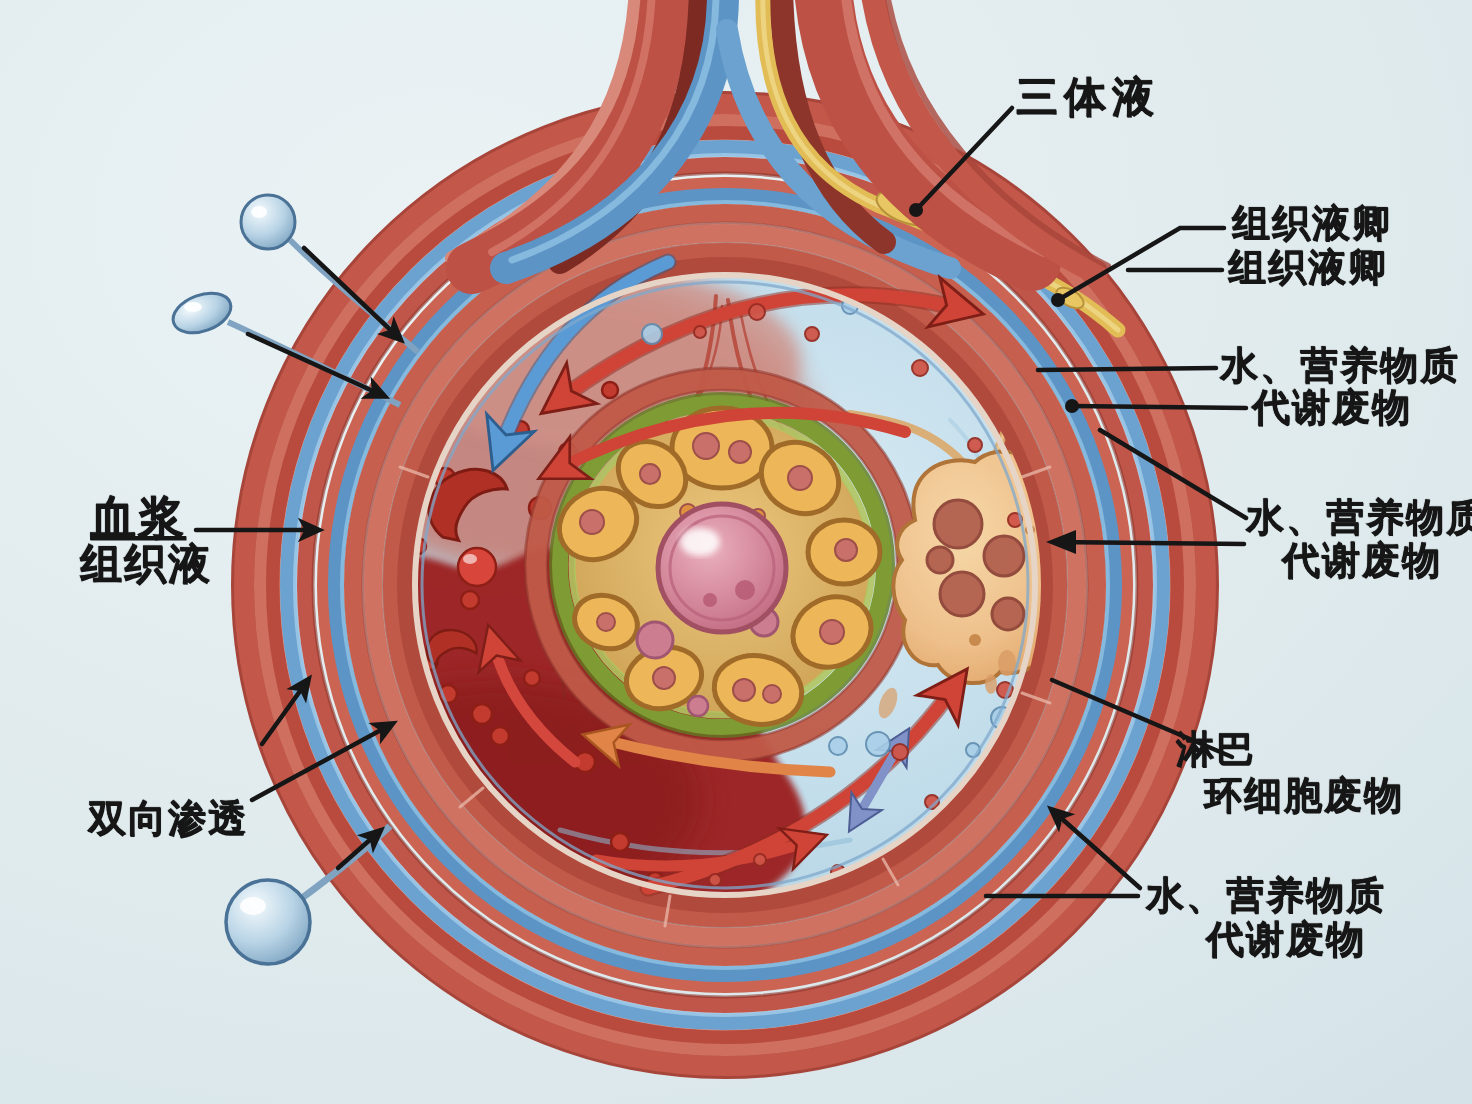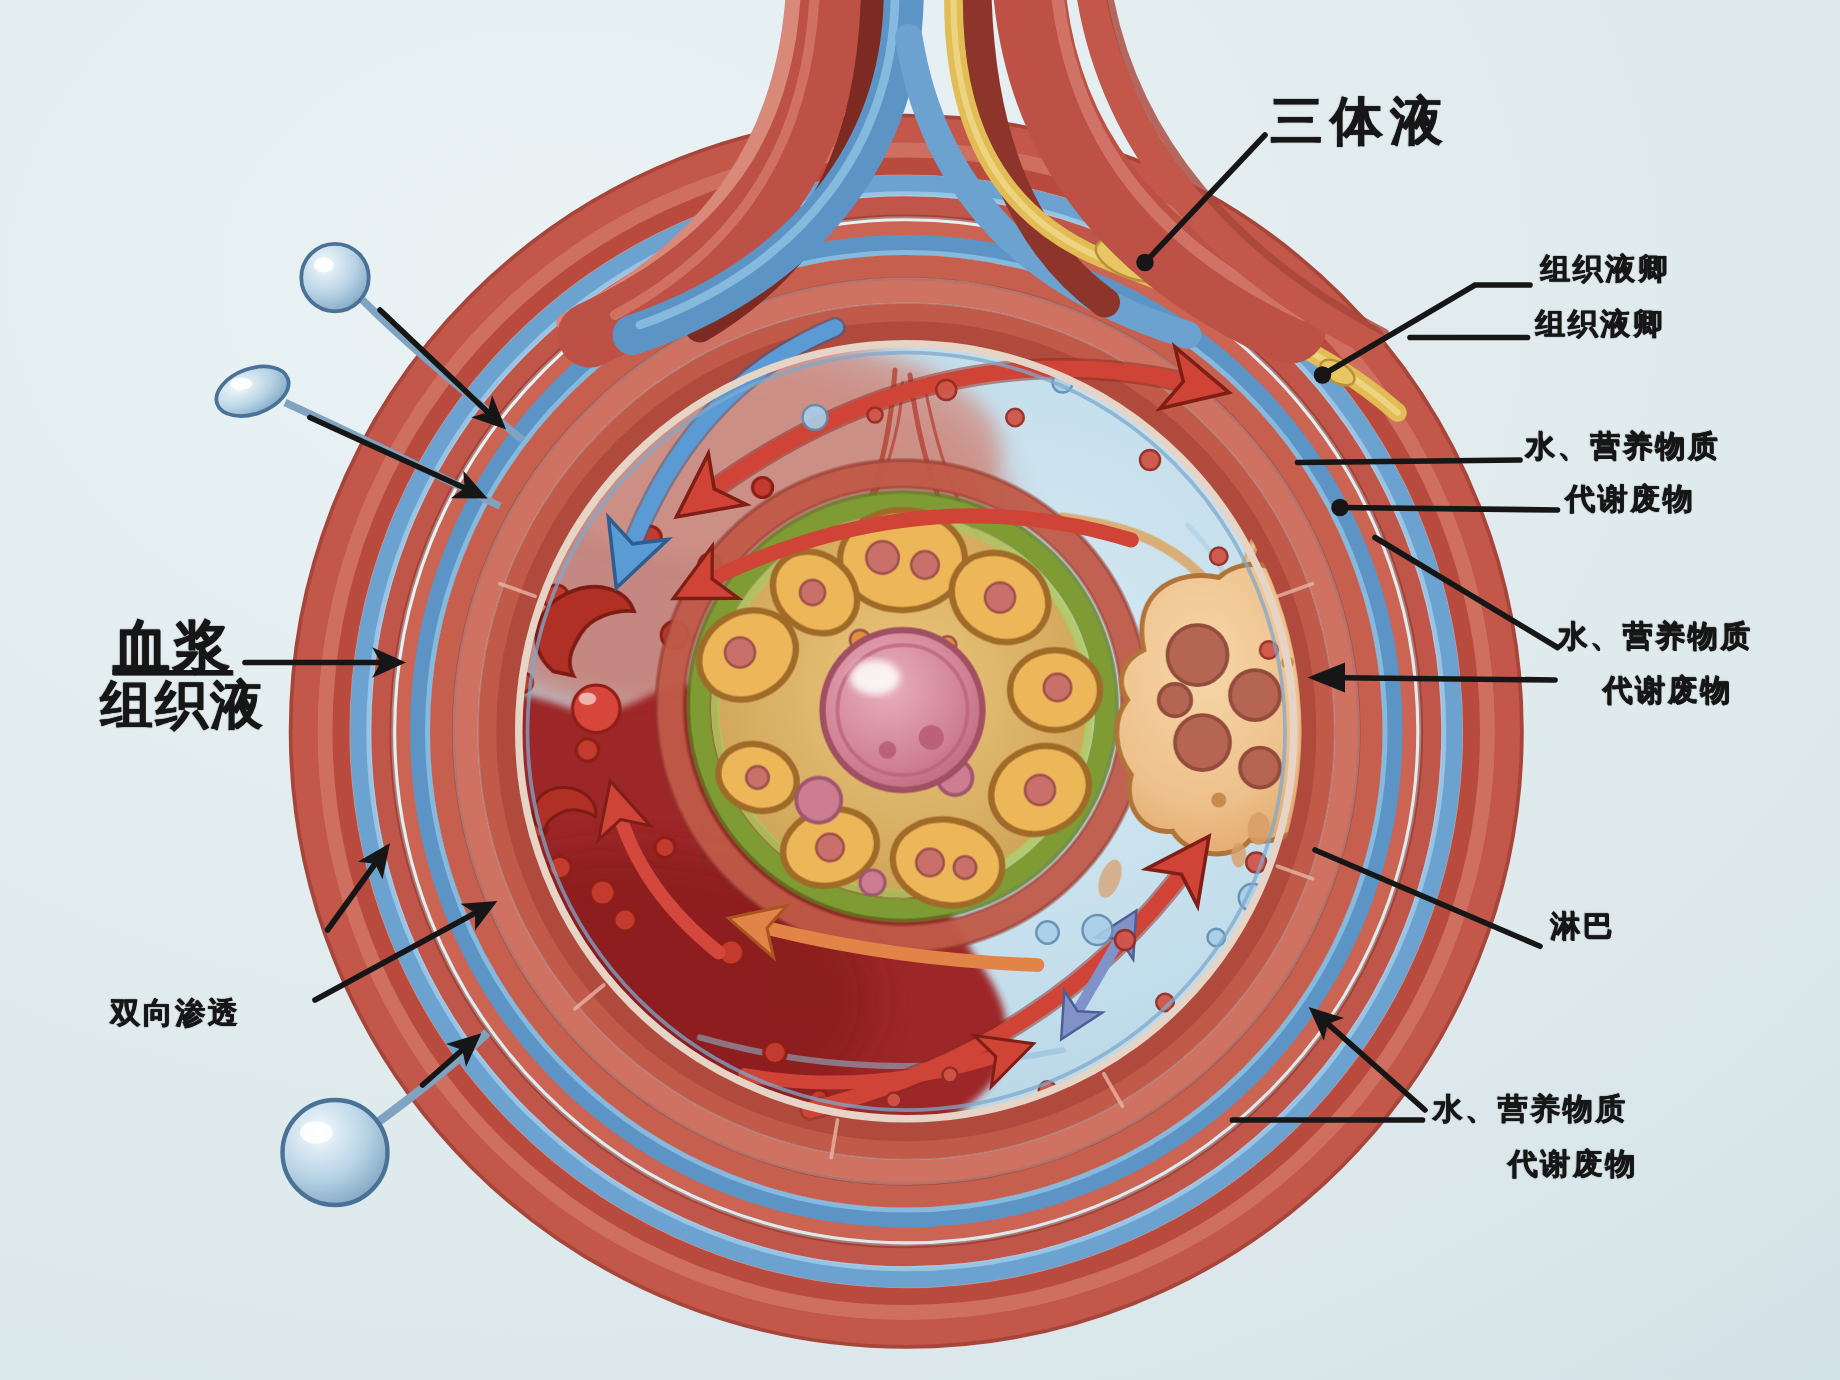--- a/index.html
+++ b/index.html
@@ -8,21 +8,21 @@
     font-family:"Liberation Sans","DejaVu Sans",sans-serif;
     background:#dfeaed;
   }
   #stage{position:absolute;inset:0;width:1472px;height:1104px;}
   #labels{position:absolute;inset:0;pointer-events:none;}
   .lbl{
     position:absolute;white-space:nowrap;color:#161616;font-weight:700;
     text-shadow:0 0 1px #161616, 0.5px 0.5px 0 #161616;
     letter-spacing:2px;line-height:1;
   }
-  .fs46{font-size:46px;text-decoration:underline;} .fs42{font-size:42px;} .fs38{font-size:24px;}
+  .fs46{font-size:46px;text-decoration:underline;} .fs42{font-size:42px;} .fs38{font-size:38px;}
 </style>
 </head>
 <body>
 
 <svg id="stage" viewBox="0 0 1472 1104">
   <defs>
     <radialGradient id="bgG" cx="30%" cy="20%" r="110%">
       <stop offset="0%" stop-color="#eaf2f4"></stop>
         <stop offset="60%" stop-color="#dfeaed"></stop>
         <stop offset="100%" stop-color="#d3e2e7"></stop>
@@ -339,19 +339,20 @@
 </svg>
 
 <div id="labels">
   <div class="lbl fs42" style="left:1016px;top:76px;letter-spacing:6px">三体液</div>
   <div class="lbl fs38" style="left:1232px;top:204px">组织液卿</div>
   <div class="lbl fs38" style="left:1228px;top:248px">组织液卿</div>
   <div class="lbl fs38" style="left:1220px;top:346px">水、营养物质</div>
   <div class="lbl fs38" style="left:1252px;top:388px">代谢废物</div>
   <div class="lbl fs38" style="left:1246px;top:498px">水、营养物质</div>
   <div class="lbl fs38" style="left:1282px;top:541px">代谢废物</div>
-  <div class="lbl fs38" style="left:1240px;top:730px">淋巴</div>
+  <div class="lbl fs38" style="left:1176px;top:730px">淋巴</div>
+  <div class="lbl fs38" style="left:1204px;top:776px">环细胞废物</div>
   <div class="lbl fs38" style="left:1146px;top:876px">水、营养物质</div>
   <div class="lbl fs38" style="left:1206px;top:920px">代谢废物</div>
   <div class="lbl fs46" style="left:90px;top:494px">血浆</div>
   <div class="lbl fs42" style="left:80px;top:543px">组织液</div>
   <div class="lbl fs38" style="left:88px;top:799px">双向渗透</div>
 </div>
 
 </body></html>

